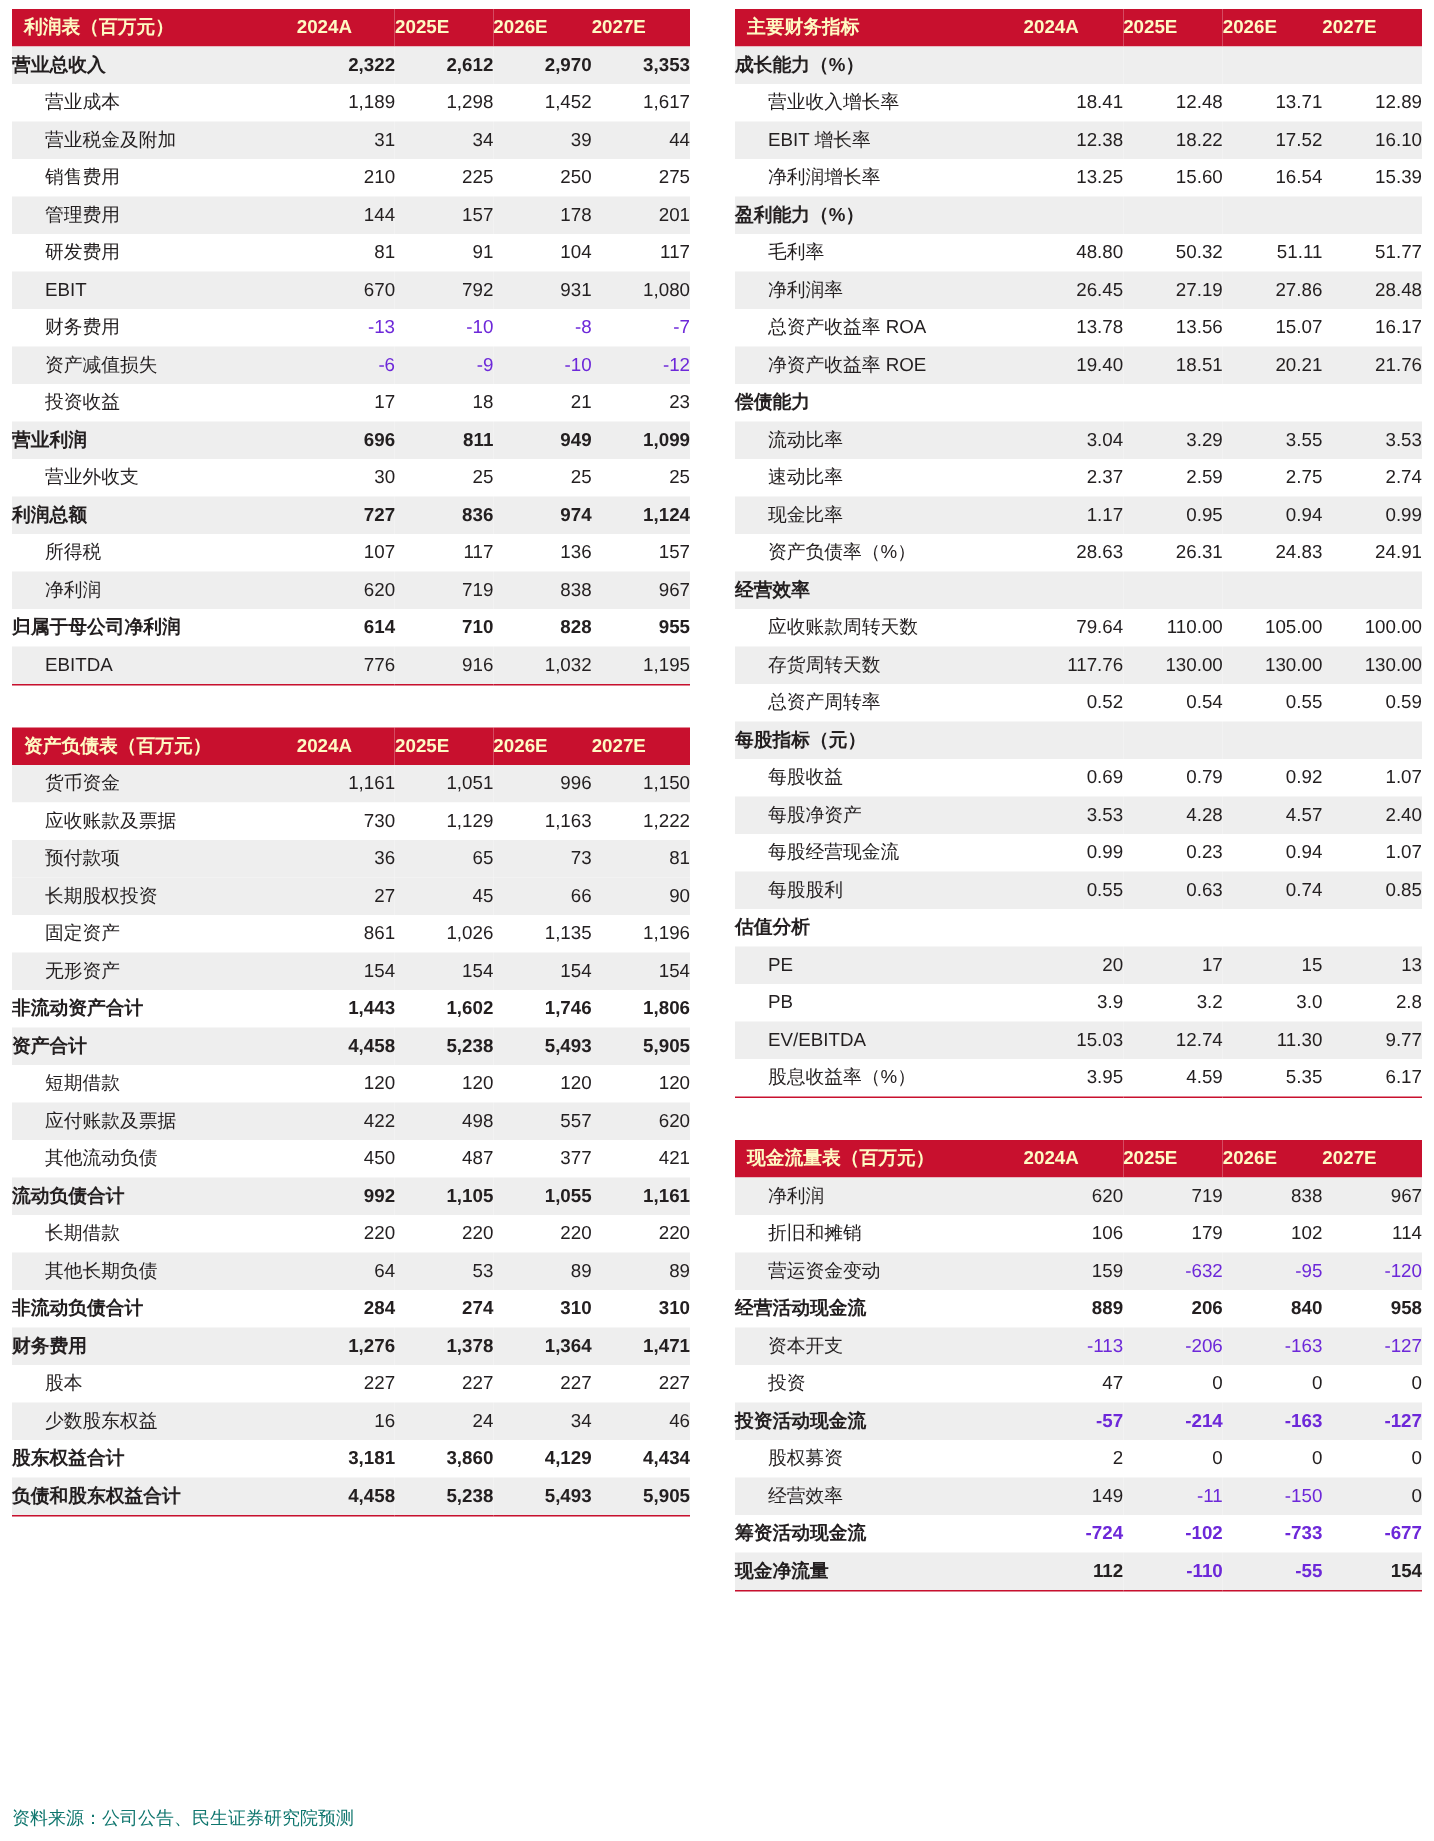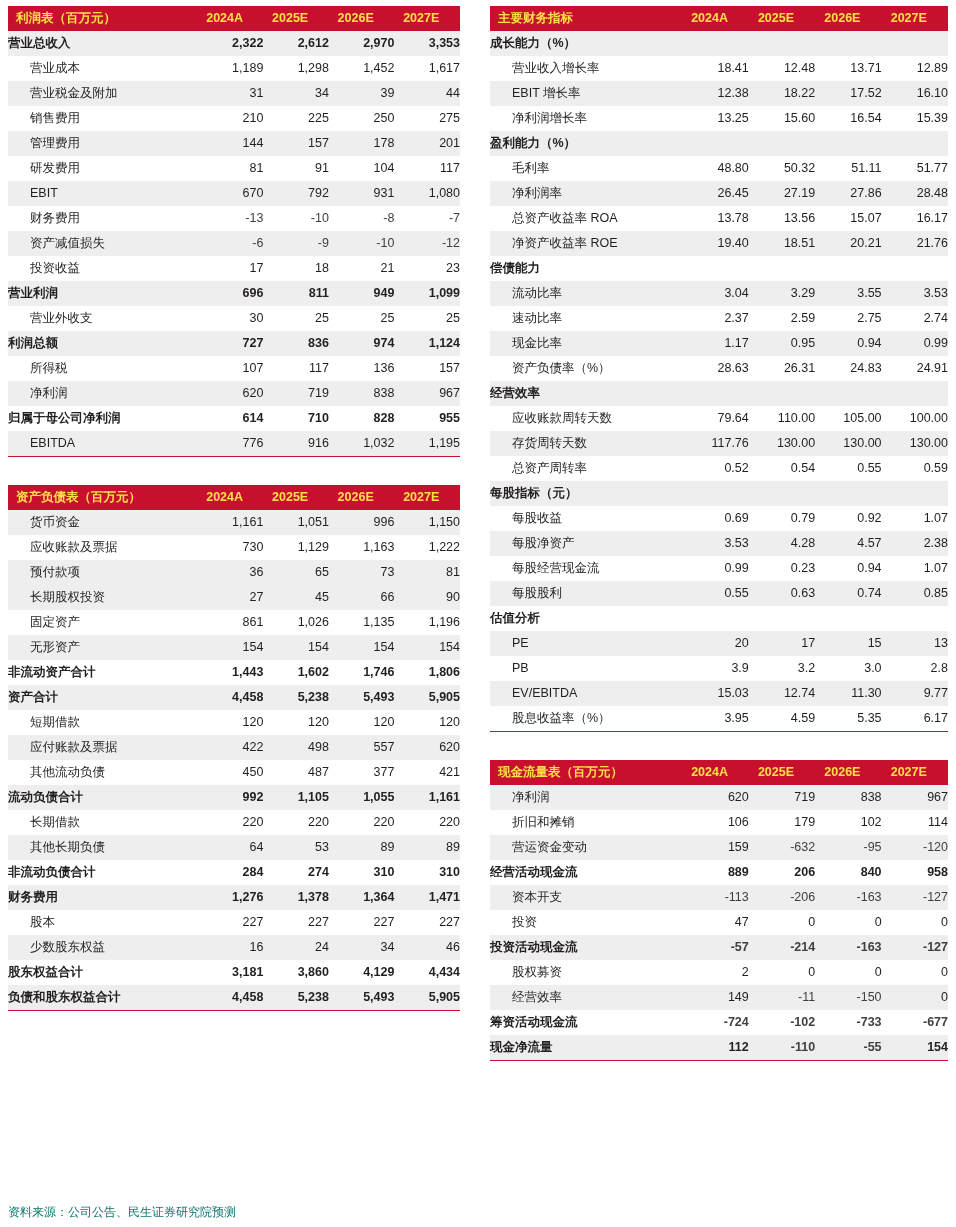--- a/index.html
+++ b/index.html
@@ -42,30 +42,30 @@
   }
   table.fin th, table.fin td {
     padding: 0;
     height: 25px;
     line-height: 25px;
     vertical-align: middle;
     white-space: nowrap;
   }
   thead th {
     background: #c8102e;
-    color: #fde047;
+    color: #fef9c3;
     font-weight: bold;
     font-size: 12.5px;
   }
   thead th.lbl {
     text-align: left;
     padding-left: 8px;
   }
   thead th.num {
-    text-align: center;
+    text-align: left;
     padding-right: 12px;
   }
   td.lbl {
     text-align: left;
     padding-left: 8px;
   }
   td.lbl.ind {
     padding-left: 22px;
   }
   td.num {
@@ -75,21 +75,21 @@
   tr.shade td {
     background: #eeeeee;
   }
   tr.plain td {
     background: #ffffff;
   }
   td.bold, tr.bold td {
     font-weight: bold;
   }
   td.neg {
-    color: #404040;
+    color: #6d28d9;
   }
   tr.lastrow td {
     border-bottom: 1.6px solid #c8102e;
   }
   .spacer {
     height: 28px;
   }
   .source {
     position: absolute;
     left: 8px;
@@ -570,21 +570,21 @@
               <td class="num">0.69</td>
               <td class="num">0.79</td>
               <td class="num">0.92</td>
               <td class="num">1.07</td>
             </tr>
             <tr class="shade">
               <td class="lbl ind">每股净资产</td>
               <td class="num">3.53</td>
               <td class="num">4.28</td>
               <td class="num">4.57</td>
-              <td class="num">2.38</td>
+              <td class="num">2.40</td>
             </tr>
             <tr class="plain">
               <td class="lbl ind">每股经营现金流</td>
               <td class="num">0.99</td>
               <td class="num">0.23</td>
               <td class="num">0.94</td>
               <td class="num">1.07</td>
             </tr>
             <tr class="shade">
               <td class="lbl ind">每股股利</td>

